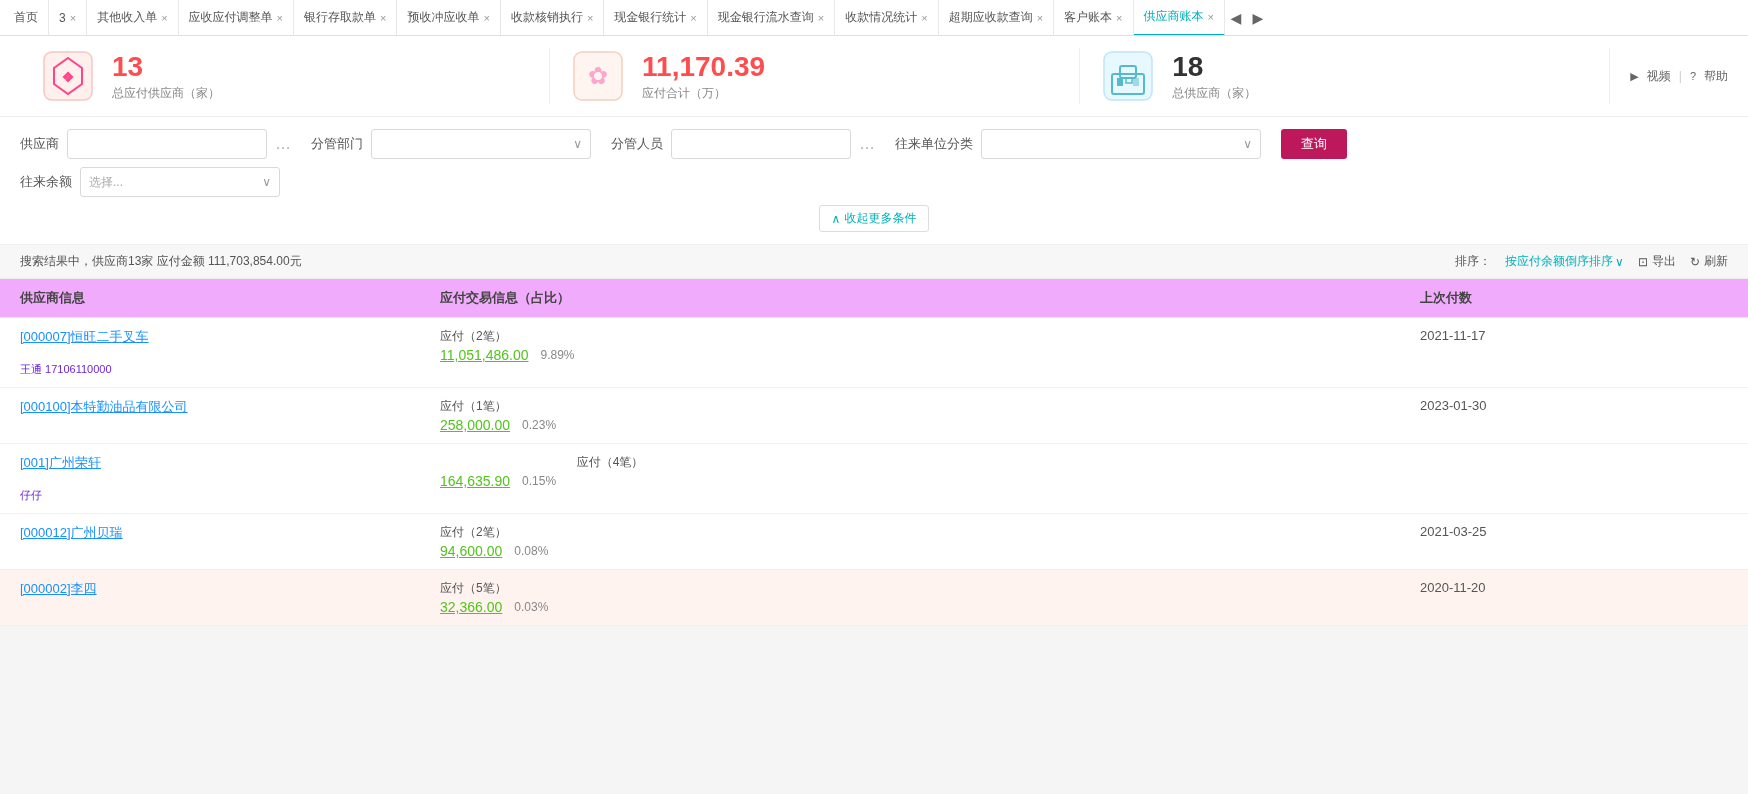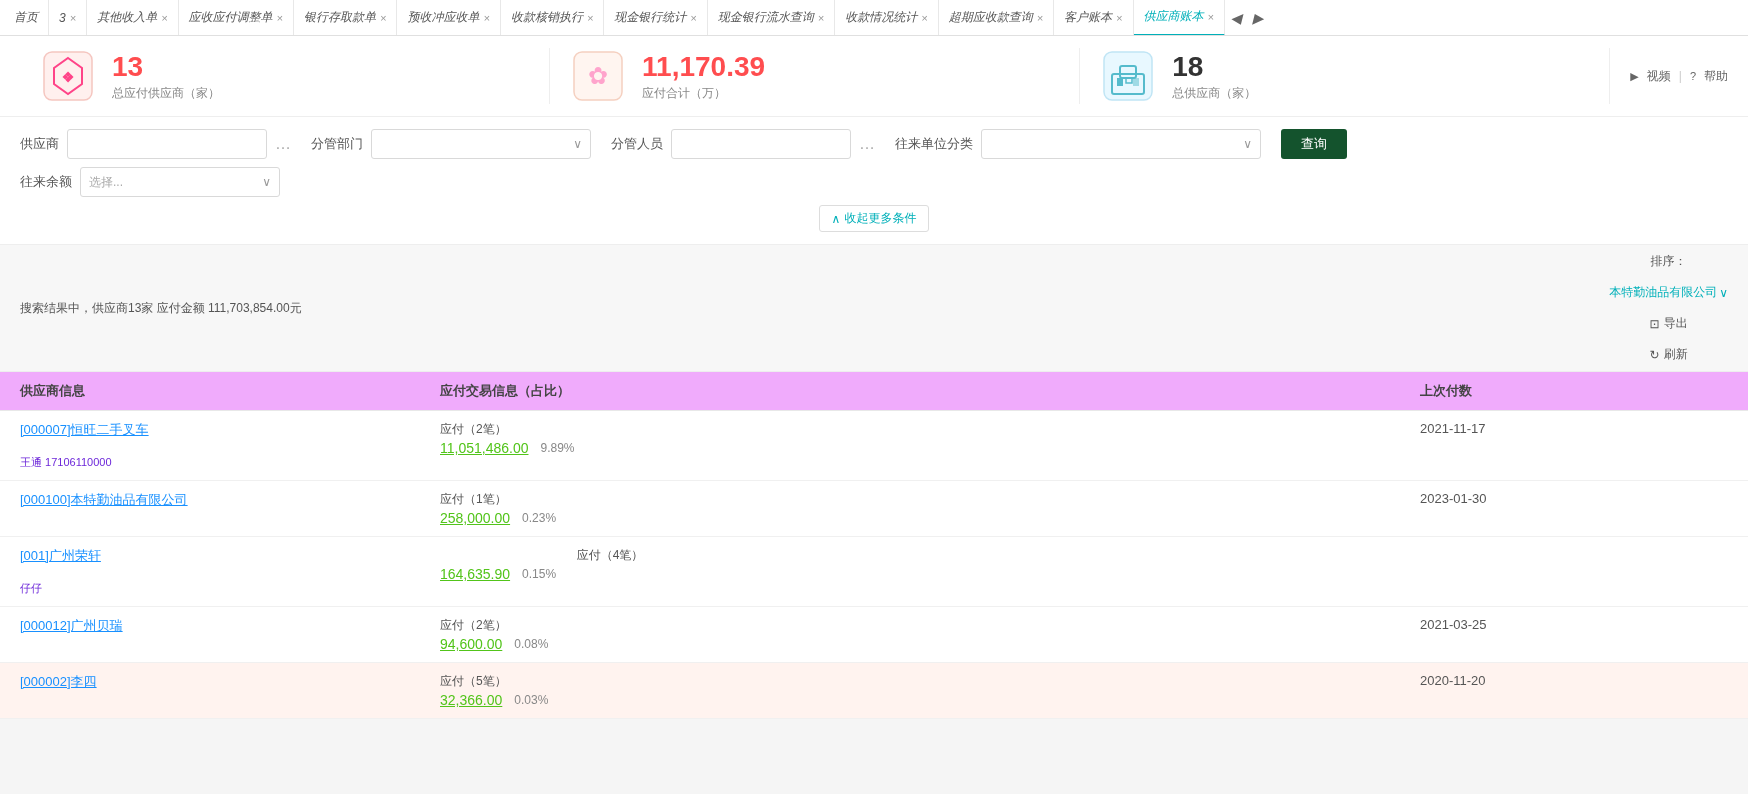--- a/index.html
+++ b/index.html
@@ -7,21 +7,20 @@
 
     
     .top-nav {
       display: flex;
       align-items: center;
       background: #fff;
       border-bottom: 1px solid #e0e0e0;
       height: 36px;
       padding: 0 4px;
       overflow: hidden;
-      font-style: italic;
     }
     .nav-tab {
       display: flex;
       align-items: center;
       padding: 0 10px;
       height: 36px;
       white-space: nowrap;
       cursor: pointer;
       font-size: 12px;
       color: #555;
@@ -123,21 +122,21 @@
       cursor: pointer;
       background: #fff;
       justify-content: space-between;
       color: #999;
     }
     .filter-select-wide {
       width: 280px;
     }
     .filter-dots { color: #aaa; font-size: 16px; cursor: pointer; }
     .btn-query {
-      background: #14532d;
+      background: #be185d;
       color: #fff;
       border: none;
       padding: 6px 20px;
       border-radius: 3px;
       cursor: pointer;
       font-size: 13px;
       height: 30px;
     }
     .collapse-btn {
       display: flex;
@@ -163,21 +162,20 @@
       padding: 8px 20px;
       background: #f7f7f7;
       border-bottom: 1px solid #eee;
       font-size: 12px;
       color: #555;
     }
     .results-bar .right-actions {
       display: flex;
       align-items: center;
       gap: 14px;
-      flex-direction: column;
     }
     .sort-label { color: #555; }
     .sort-select {
       color: #00b0b9;
       cursor: pointer;
       display: flex;
       align-items: center;
       gap: 2px;
     }
     .action-btn {
@@ -402,21 +400,21 @@
       <span>收起更多条件</span>
     </div>
   </div>
 </div>
 
 <div class="results-bar">
   <span>搜索结果中，供应商13家   应付金额 111,703,854.00元</span>
   <div class="right-actions">
     <span class="sort-label">排序：</span>
     <div class="sort-select">
-      <span>本特勤油品有限公司</span>
+      <span>按应付余额倒序排序</span>
       <span>∨</span>
     </div>
     <div class="action-btn">
       <span>⊡</span>
       <span>导出</span>
     </div>
     <div class="action-btn">
       <span>↻</span>
       <span>刷新</span>
     </div>

